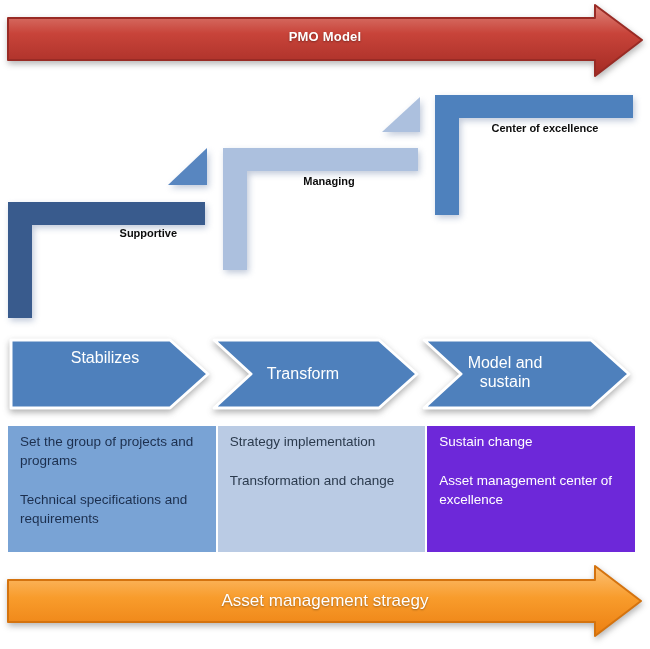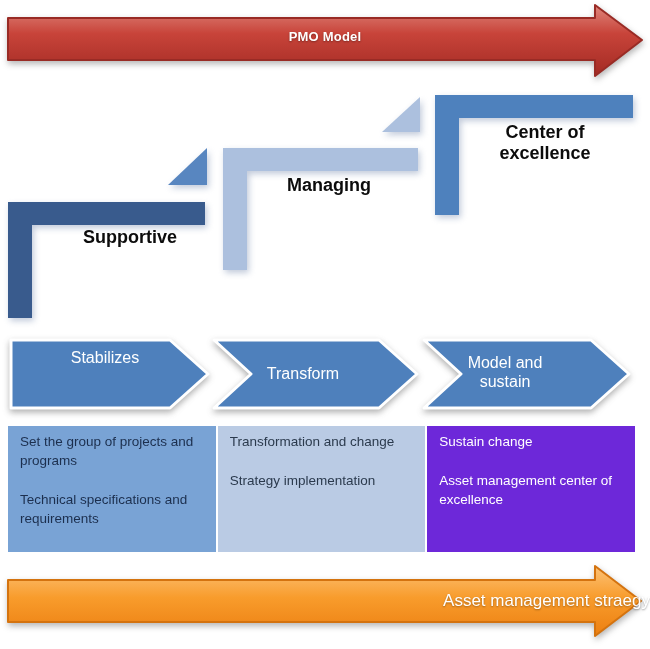--- a/index.html
+++ b/index.html
@@ -9,26 +9,26 @@
   }
   svg{position:absolute;left:0;overflow:visible;}
 
   
   .arrow-shadow{filter:drop-shadow(1px 3px 3px rgba(90,90,90,.45));}
   .arrow-label{
     position:absolute;left:0;width:650px;text-align:center;color:#ffffff;
     text-shadow:0 1px 2px rgba(0,0,0,.35);
   }
   #top-arrow-label{top:29px;font-size:13px;font-weight:bold;letter-spacing:.2px;}
-  #bottom-arrow-label{top:591px;font-size:17px;font-weight:normal;text-align:right;}
+  #bottom-arrow-label{top:591px;font-size:17px;font-weight:normal;}
 
   
   .step-shadow{filter:drop-shadow(2px 3px 3px rgba(120,140,175,.45));}
   .step-label{
-    position:absolute;font-weight:bold;font-size:18px;color:#0c0c0c;
+    position:absolute;font-weight:bold;font-size:11px;color:#0c0c0c;
     text-align:center;line-height:1.18;
   }
   #label-step-1{left:57px;top:227px;width:120px;text-align:right;}
   #label-step-2{left:269px;top:175px;width:120px;}
   #label-step-3{left:487px;top:122px;width:116px;}
 
   
   .chev-shadow{filter:drop-shadow(0 3px 3px rgba(60,60,60,.4));}
   .chev-label{
     position:absolute;color:#ffffff;font-size:16px;text-align:center;line-height:1.2;
@@ -88,22 +88,22 @@
   <div class="chev-label" id="chev-label-1">Stabilizes</div>
   <div class="chev-label" id="chev-label-2">Transform</div>
   <div class="chev-label" id="chev-label-3">Model and sustain</div>
 
   <div id="boxes-row">
     <div class="desc-box" style="background: rgb(121, 163, 213); color: rgb(28, 47, 78);">
       <p>Set the group of projects and programs</p>
       <p>Technical specifications and requirements</p>
     </div>
     <div class="desc-box" style="background: rgb(186, 203, 228); color: rgb(43, 58, 77);">
+      <p>Strategy implementation</p>
       <p>Transformation and change</p>
-      <p>Strategy implementation</p>
     </div>
     <div class="desc-box" style="background: #6d28d9; color: rgb(255, 255, 255);">
       <p>Sustain change</p>
       <p>Asset management center of excellence</p>
     </div>
   </div>
 
   <svg style="top:559px;" width="650" height="90" viewBox="0 0 650 90">
     <defs>
       <linearGradient id="orangeGrad" gradientUnits="userSpaceOnUse" x1="0" y1="7" x2="0" y2="77">

